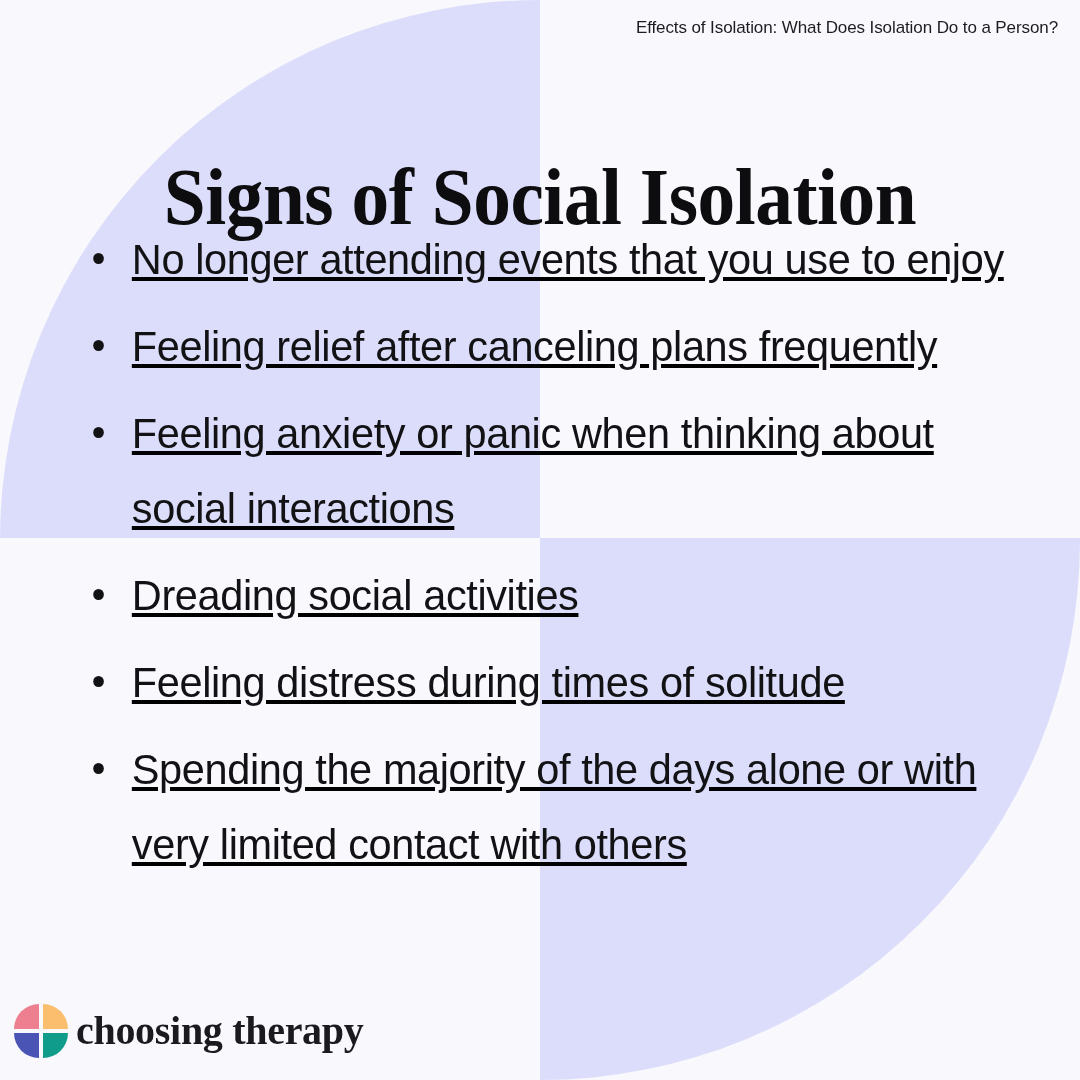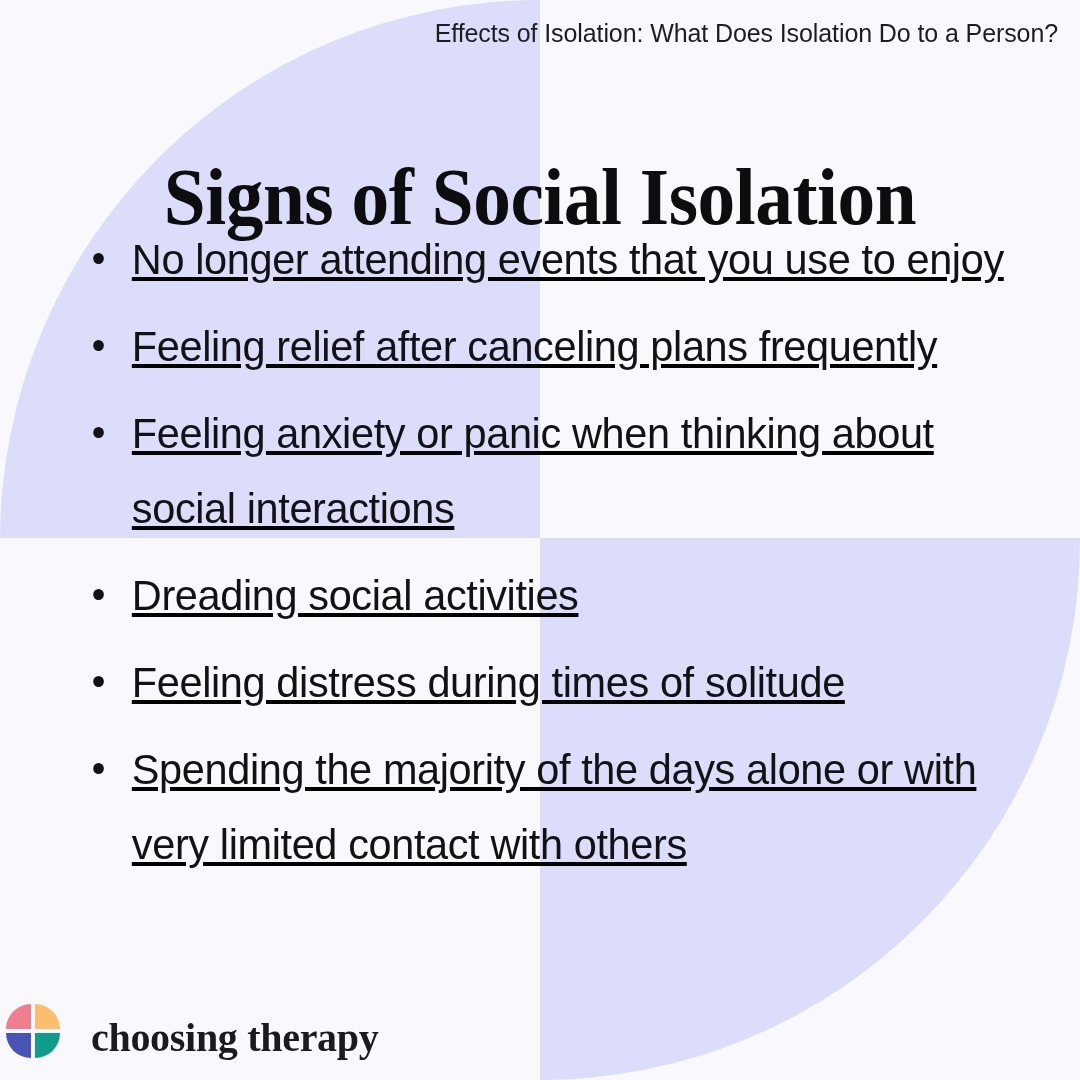--- a/index.html
+++ b/index.html
@@ -33,21 +33,21 @@
     pointer-events: none;
   }
 
   
   .header-note {
     position: absolute;
     right: 22px;
     top: 18px;
     z-index: 5;
     font-family: "Liberation Sans", sans-serif;
-    font-size: 25px;
+    font-size: 17px;
     line-height: 1.2;
     color: #1d1d20;
     letter-spacing: -0.1px;
     white-space: nowrap;
   }
 
   
   .title {
     position: absolute;
     left: 0;
@@ -100,26 +100,26 @@
     background: #121215;
   }
   .bullet-text {
     display: block;
     max-width: 905px;
   }
 
   
   .logo {
     position: absolute;
-    left: 6px;
+    left: 14px;
     top: 1004px;
     z-index: 6;
     display: flex;
-    align-items: flex-end;
-    gap: 31px;
+    align-items: center;
+    gap: 8px;
   }
   .logo-mark {
     position: relative;
     width: 54px;
     height: 54px;
     flex: 0 0 auto;
   }
   .logo-mark .q {
     position: absolute;
     width: 25px;

